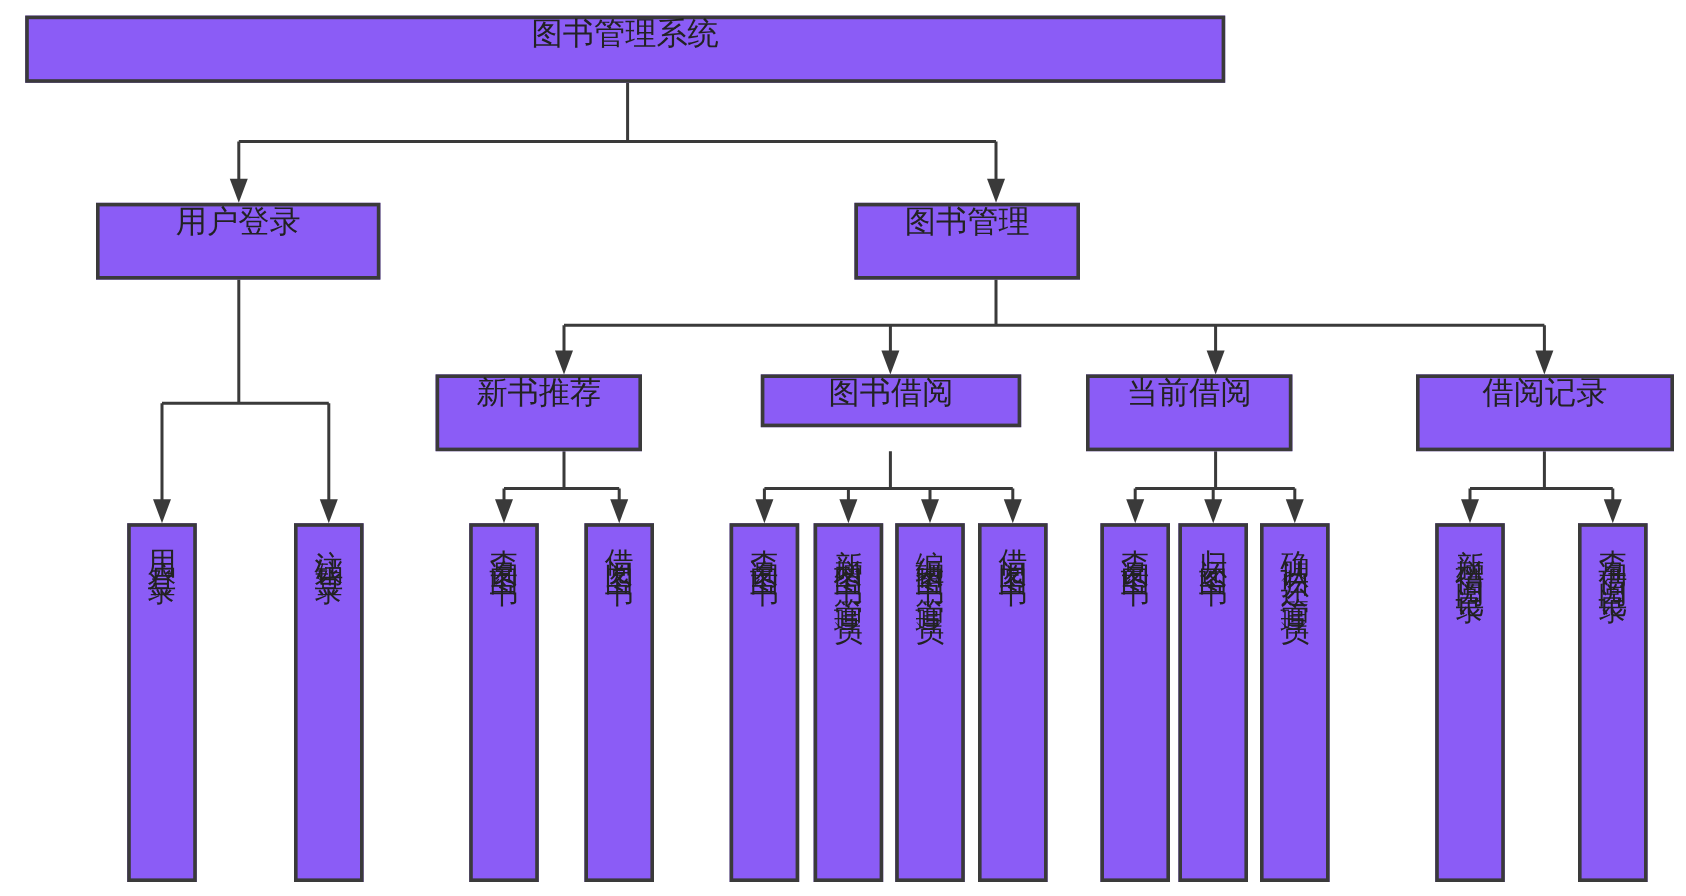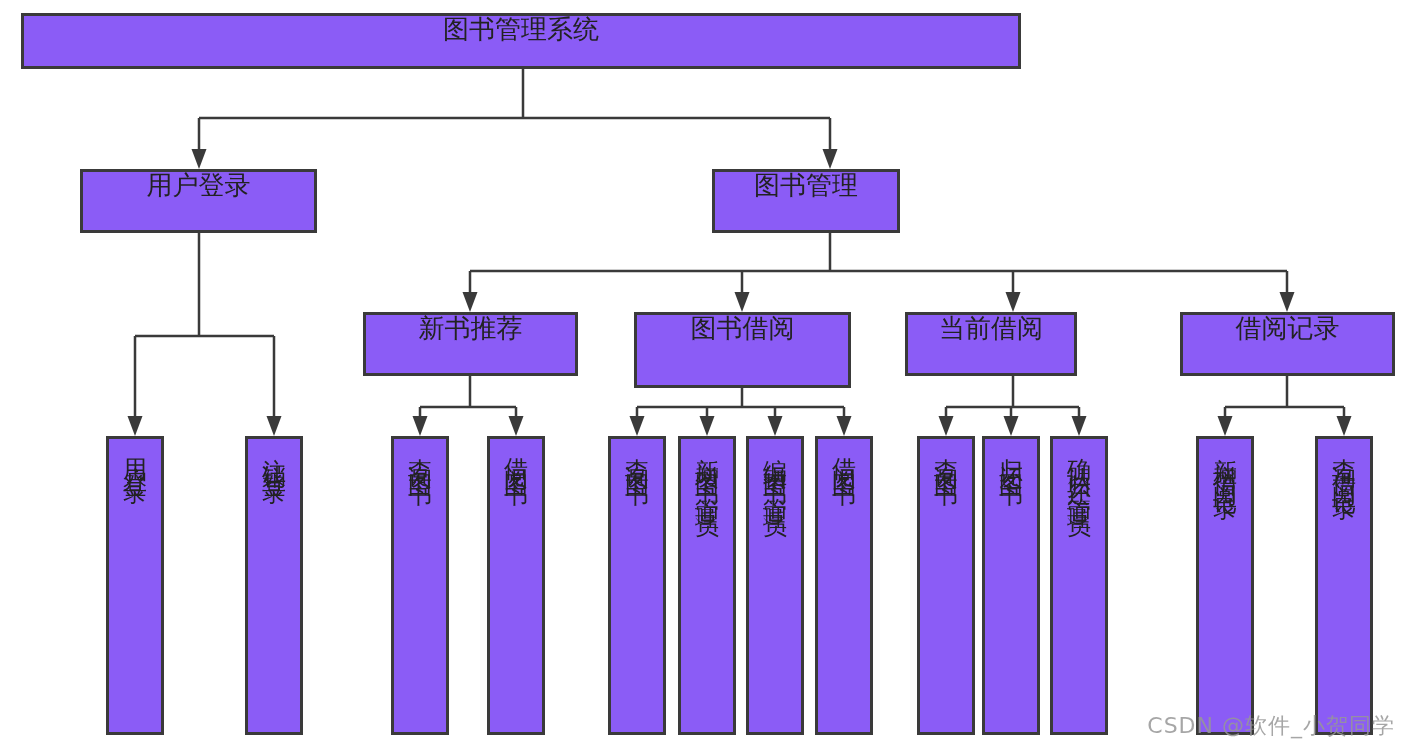--- a/index.html
+++ b/index.html
@@ -85,24 +85,24 @@
     <span class="lbl">图书管理系统</span>
   </div>
 
   <div class="node" style="left:80px;top:169px;width:237px;height:64px;">
     <span class="lbl">用户登录</span>
   </div>
   <div class="node" style="left:712px;top:169px;width:188px;height:64px;">
     <span class="lbl">图书管理</span>
   </div>
 
-  <div class="node" style="left:363px;top:312px;width:215px;height:64px;">
+  <div class="node" style="left:363px;top:312px;width:172px;height:64px;">
     <span class="lbl">新书推荐</span>
   </div>
-  <div class="node" style="left:634px;top:312px;width:217px;height:76px;">
+  <div class="node" style="left:634px;top:312px;width:217px;height:44px;">
     <span class="lbl">图书借阅</span>
   </div>
   <div class="node" style="left:905px;top:312px;width:172px;height:64px;">
     <span class="lbl">当前借阅</span>
   </div>
   <div class="node" style="left:1180px;top:312px;width:215px;height:64px;">
     <span class="lbl">借阅记录</span>
   </div>
 
   <div class="node leaf" style="left:106px;top:436px;width:58px;height:299px;">
@@ -142,15 +142,14 @@
     <span class="lbl">确认归还（管理员）</span>
   </div>
 
   <div class="node leaf" style="left:1196px;top:436px;width:58px;height:299px;">
     <span class="lbl">新增借阅记录</span>
   </div>
   <div class="node leaf" style="left:1315px;top:436px;width:58px;height:299px;">
     <span class="lbl">查询借阅记录</span>
   </div>
 
-  <div class="watermark">CSDN @软件_小贺同学</div>
 
 </div>
 
 </body></html>

